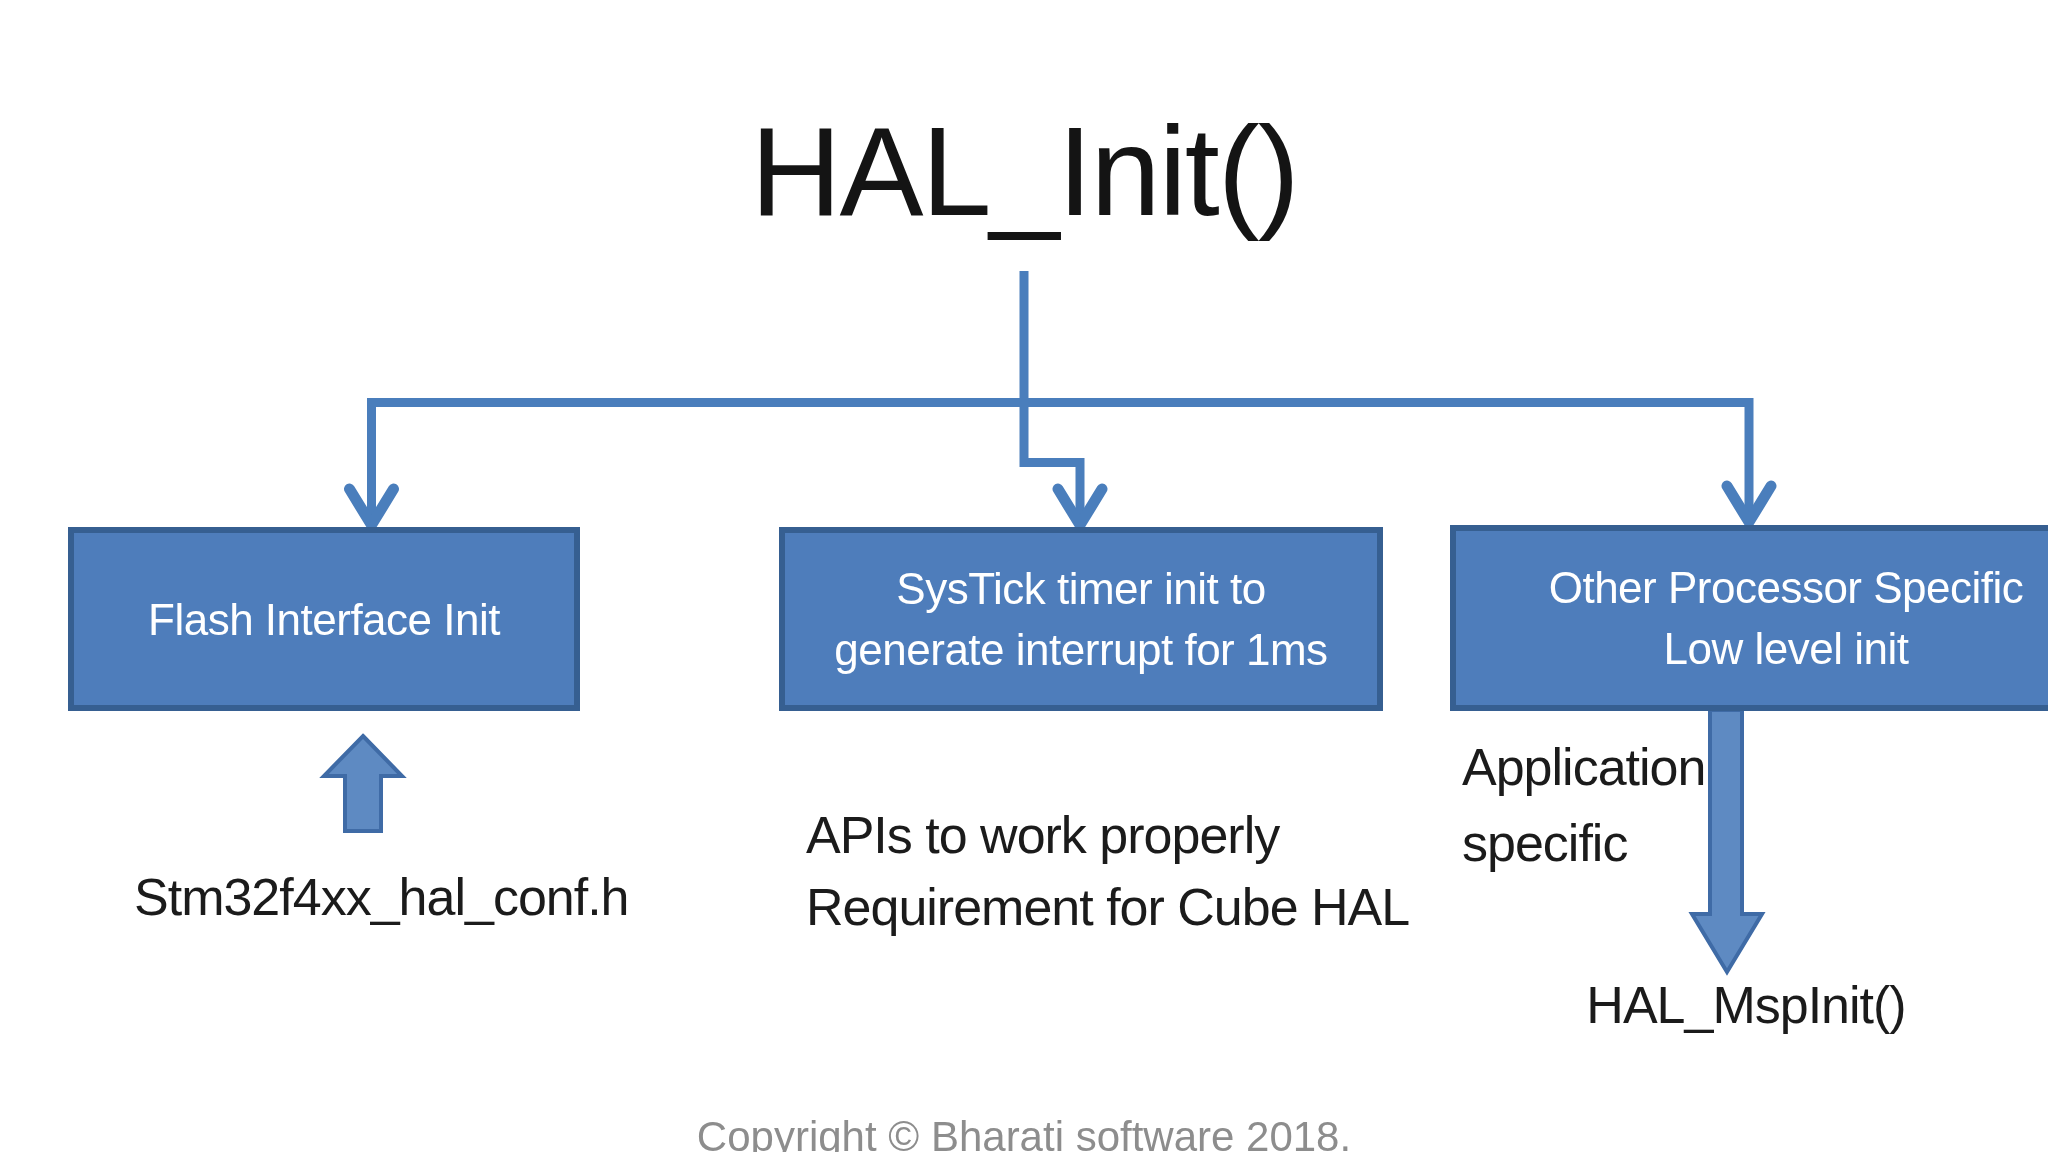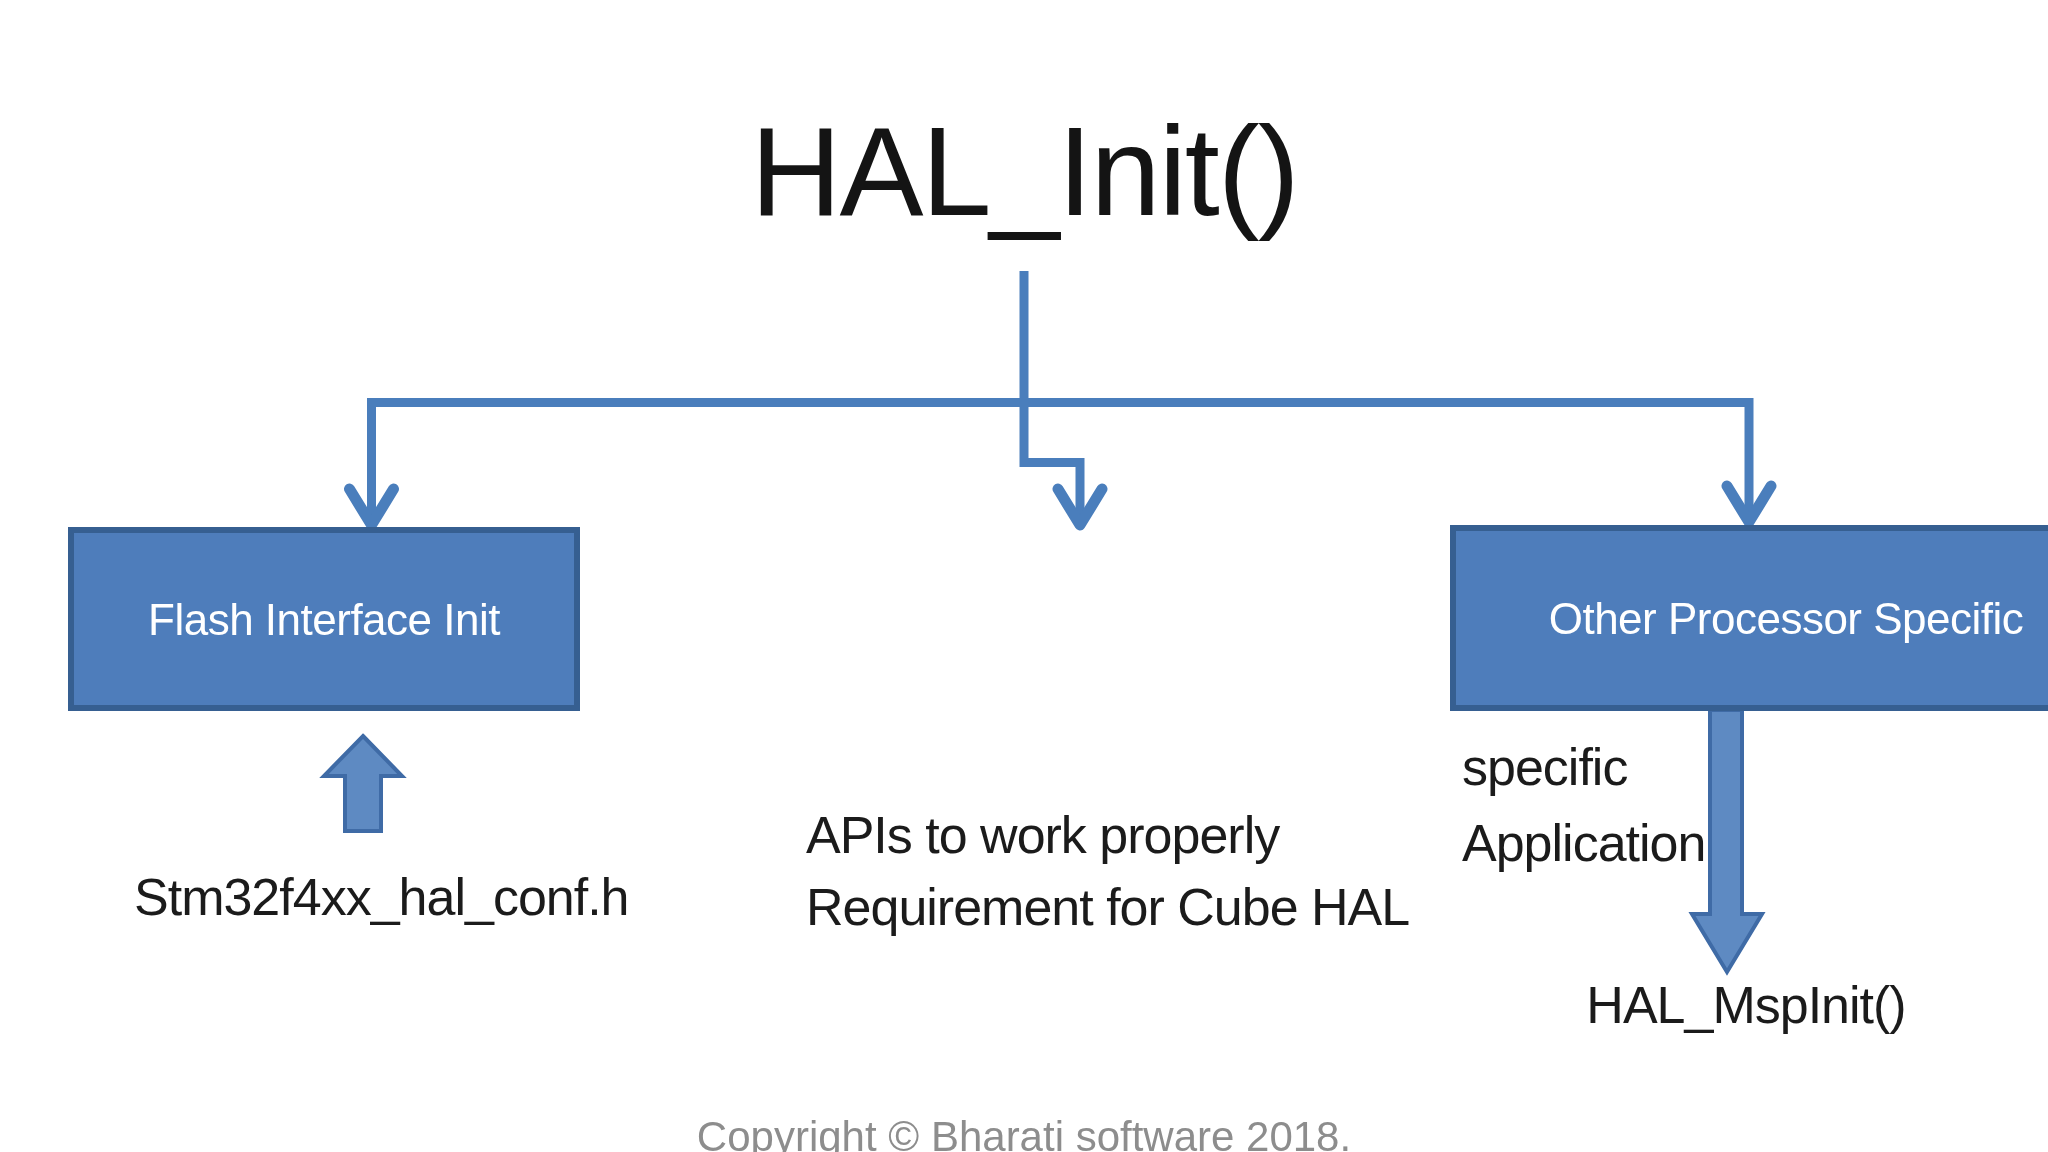--- a/index.html
+++ b/index.html
@@ -132,34 +132,39 @@
 
     <polygon class="blockarrow" points="363,701 402,741 381,741 381,796 345,796 345,741 324,741"></polygon>
 
     <polygon class="blockarrow" points="1710,675 1742,675 1742,879 1762,879 1727,937 1692,879 1710,879"></polygon>
   </svg>
 
   <div class="box box-flash">
     <div>Flash Interface Init</div>
   </div>
 
+  <div class="box box-systick">
+    <div>SysTick timer init to</div>
+    <div>generate interrupt for 1ms</div>
+  </div>
 
   <div class="box box-other">
     <div>Other Processor Specific</div>
+    <div>Low level init</div>
   </div>
 
   <div class="note note-flash-source">Stm32f4xx_hal_conf.h</div>
 
   <div class="note note-systick">
     <div>APIs to work properly</div>
     <div>Requirement for Cube HAL</div>
   </div>
 
   <div class="note note-app">
+    <div>Application</div>
     <div>specific</div>
-    <div>Application</div>
   </div>
 
   <div class="note note-msp">HAL_MspInit()</div>
 
   <div class="footer">Copyright © Bharati software 2018.</div>
 
 </div>
 
 </body></html>

